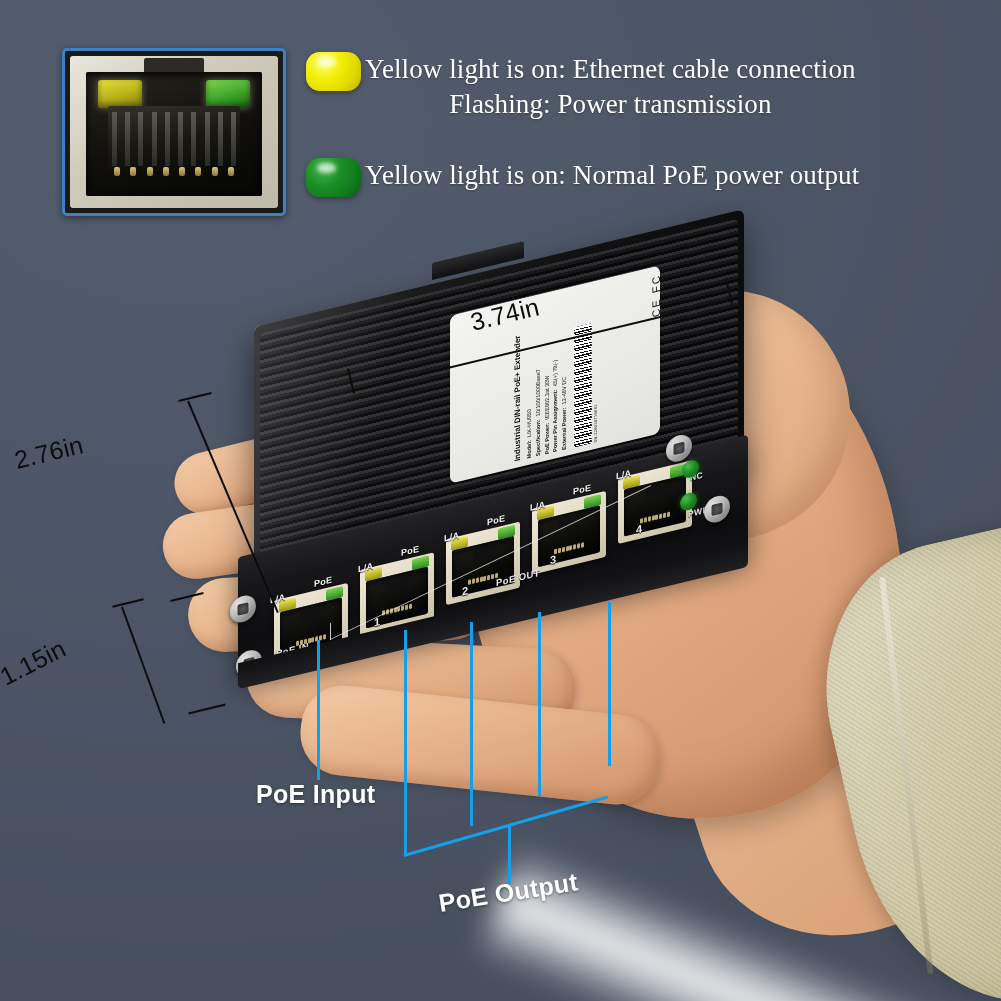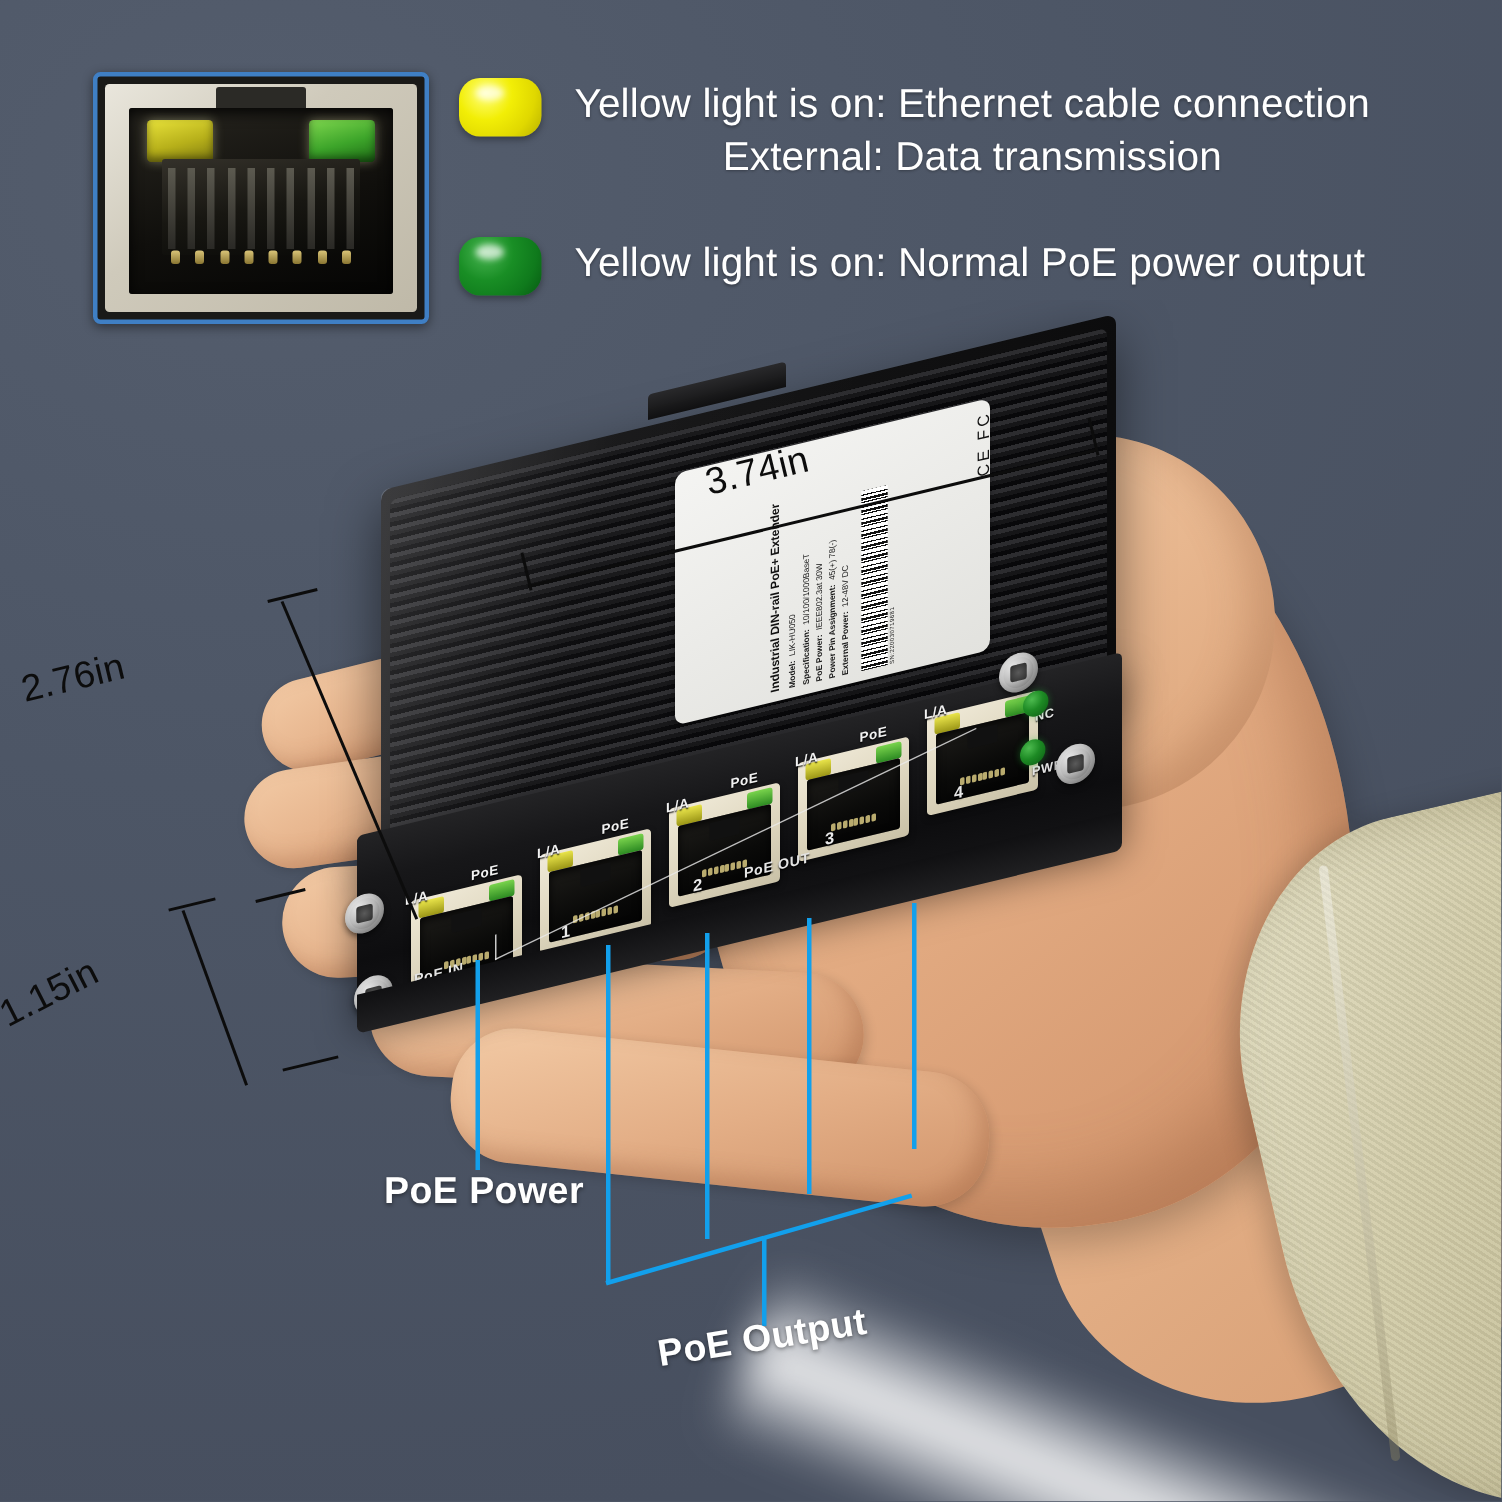--- a/index.html
+++ b/index.html
@@ -56,21 +56,21 @@
     display:flex;justify-content:space-between;}
   .rj45-pins i{display:block;width:5px;height:100%;
     background:linear-gradient(to bottom,#5c5a50,#2a2925);}
   .rj45-gold{position:absolute;left:28px;right:28px;bottom:20px;height:9px;
     display:flex;justify-content:space-between;}
   .rj45-gold i{display:block;width:6px;height:9px;border-radius:2px;
     background:linear-gradient(to bottom,#d9c478,#8a7632);}
 
   
   .legend{position:absolute;left:306px;top:52px;width:620px;}
-  .legend-row{display:flex;align-items:flex-start;gap:22px;}
+  .legend-row{display:flex;align-items:flex-start;gap:4px;font-family:Liberation Serif, serif;}
   .legend-row + .legend-row{margin-top:36px;}
   .led-chip{flex:0 0 auto;width:55px;height:39px;border-radius:14px;position:relative;
     box-shadow:0 2px 5px rgba(0,0,0,.35);}
   .led-chip.yellow{background:radial-gradient(circle at 32% 26%,#ffff7a 0%,#f2ee06 38%,#e0d800 70%,#b8b000 100%);}
   .led-chip.green{background:radial-gradient(circle at 32% 26%,#49b552 0%,#198e25 40%,#0f7a1c 72%,#075a12 100%);}
   .led-chip::after{content:"";position:absolute;left:20%;top:12%;width:34%;height:26%;
     border-radius:50%;background:rgba(255,255,255,.7);filter:blur(2px);}
   .legend-text{color:#ffffff;font-size:27px;line-height:1.30;letter-spacing:.1px;
     text-shadow:0 1px 2px rgba(0,0,0,.32);}
   .legend-text .l2{display:block;text-align:center;}
@@ -406,21 +406,21 @@
     <div class="dimtick" style="left:178px;top:196px;width:34px;height:2px;transform:rotate(-13.5deg);"></div>
     <div class="dimtick" style="left:170px;top:396px;width:34px;height:2px;transform:rotate(-13.5deg);"></div>
     <div class="dimtext" style="left:14px;top:238px;transform:rotate(-13.5deg);">2.76in</div>
 
     <div class="dimline" style="left:122px;top:406px;width:124px;height:2px;transform:rotate(70deg);transform-origin:left center;"></div>
     <div class="dimtick" style="left:112px;top:402px;width:32px;height:2px;transform:rotate(-13.5deg);"></div>
     <div class="dimtick" style="left:188px;top:508px;width:38px;height:2px;transform:rotate(-13.5deg);"></div>
     <div class="dimtext" style="left:-2px;top:448px;transform:rotate(-27deg);">1.15in</div>
 
     <div class="callout vline" style="left:317px;top:440px;height:140px;"></div>
-    <div class="calltext" style="left:256px;top:580px;">PoE Power</div>
+    <div class="calltext" style="left:256px;top:580px;">PoE Input</div>
 
     <div class="callout vline" style="left:404px;top:430px;height:226px;"></div>
     <div class="callout vline" style="left:470px;top:422px;height:204px;"></div>
     <div class="callout vline" style="left:538px;top:412px;height:184px;"></div>
     <div class="callout vline" style="left:608px;top:402px;height:164px;"></div>
     <div class="callout hline" style="left:404px;top:654px;width:212px;transform:rotate(-16deg);"></div>
     <div class="callout vline" style="left:508px;top:624px;height:60px;"></div>
     <div class="calltext" style="left:438px;top:678px;transform:rotate(-9deg);">PoE Output</div>
   </div>
 
@@ -455,21 +455,21 @@
         </div>
       </div>
     </div>
   </div>
 
   <div class="legend">
     <div class="legend-row">
       <div class="led-chip yellow"></div>
       <div class="legend-text">
         <span>Yellow light is on: Ethernet cable connection</span>
-        <span class="l2">External: Data transmission</span>
+        <span class="l2">Flashing: Power transmission</span>
       </div>
     </div>
     <div class="legend-row">
       <div class="led-chip green"></div>
       <div class="legend-text">
         <span>Yellow light is on:  Normal PoE power output</span>
       </div>
     </div>
   </div>
 

